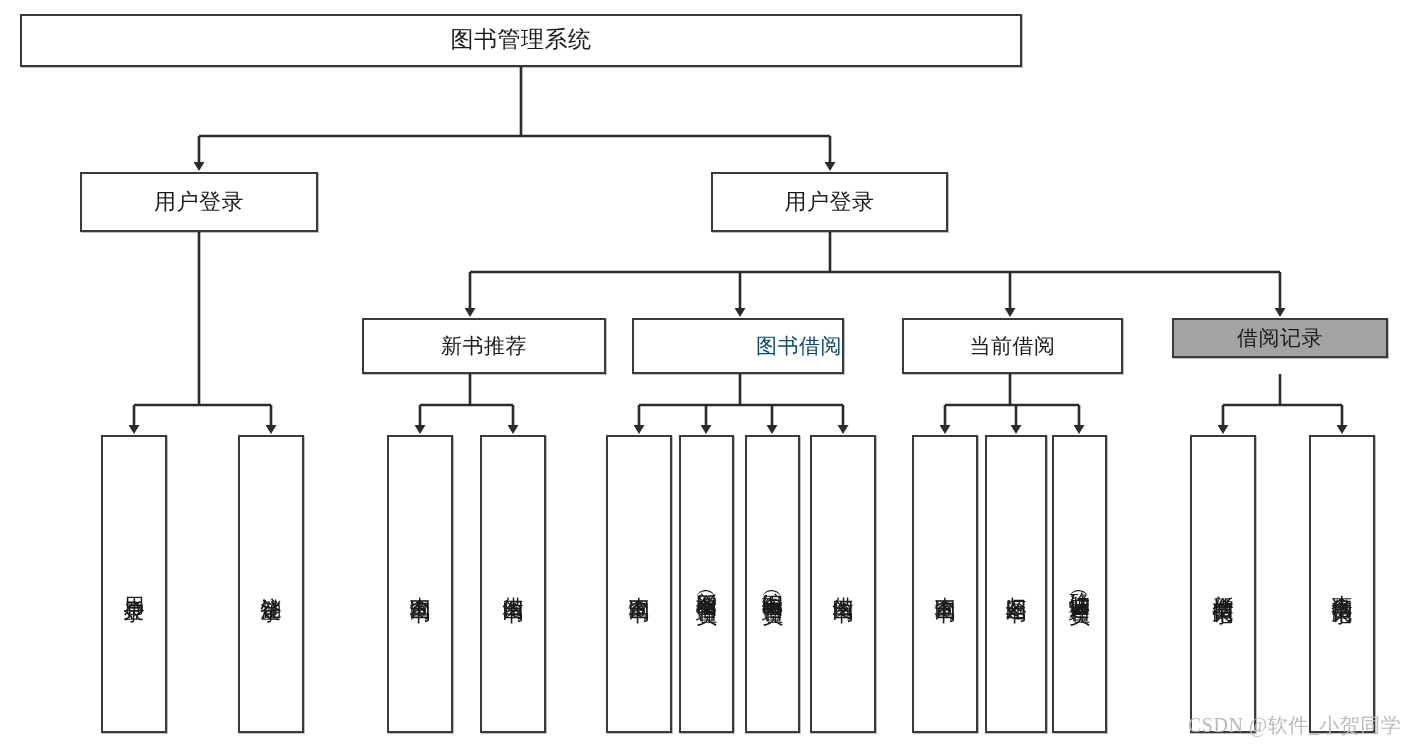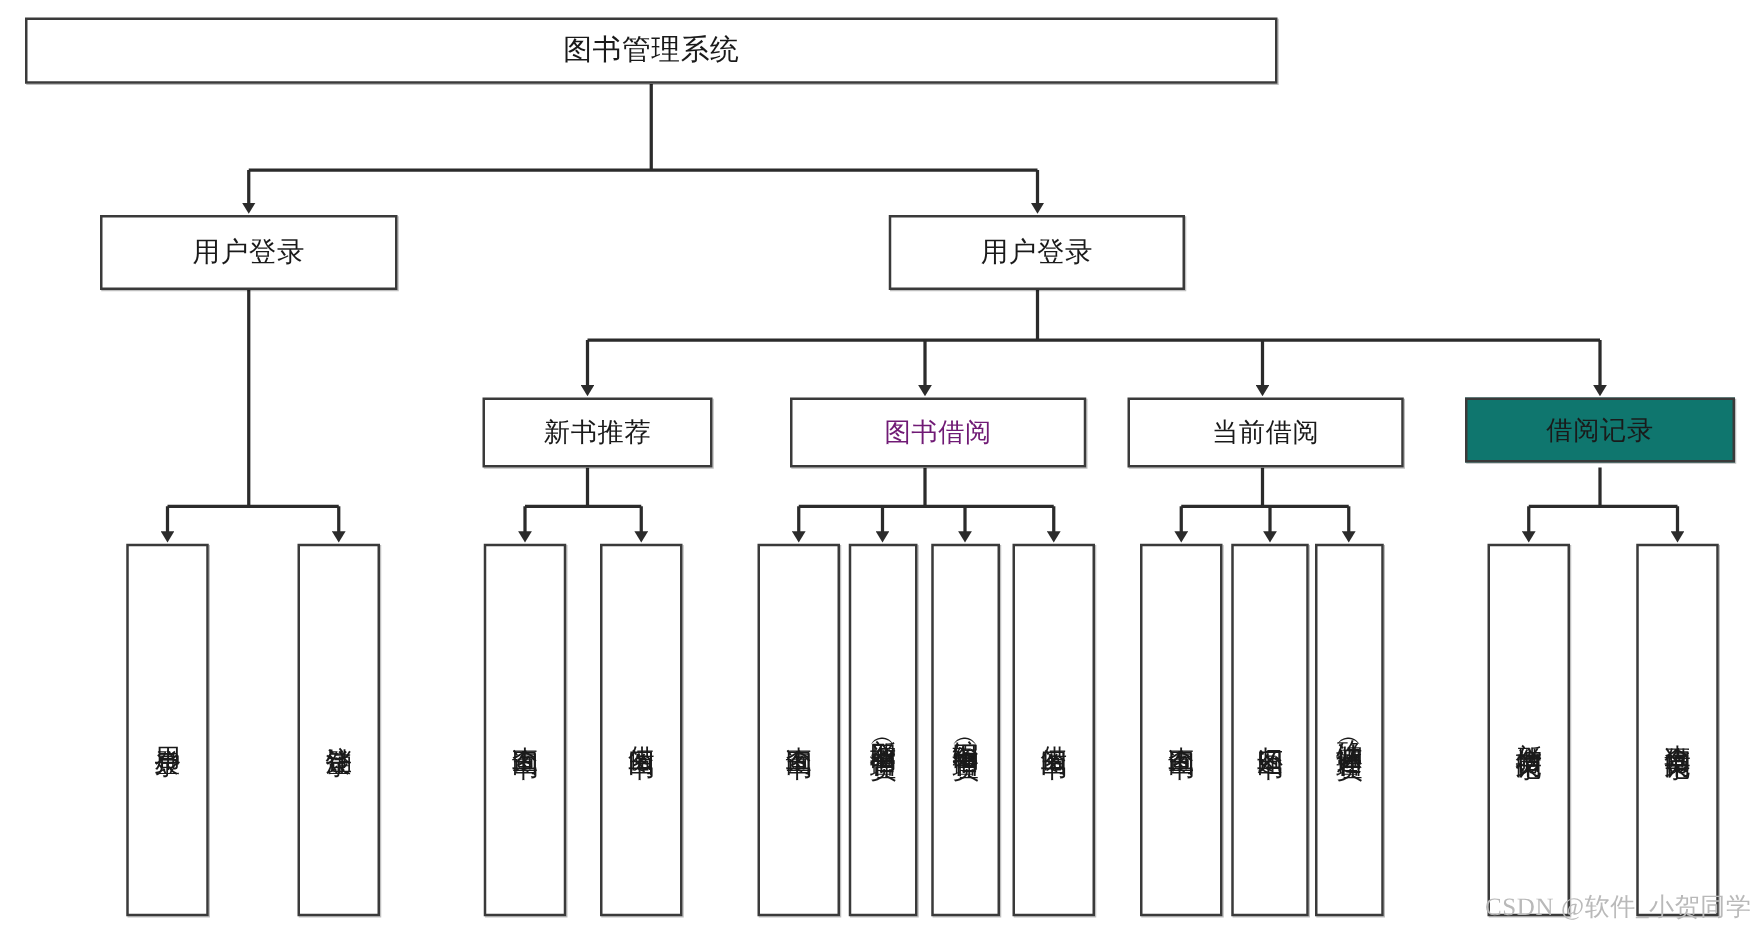--- a/index.html
+++ b/index.html
@@ -125,30 +125,30 @@
     <span class="label">图书管理系统</span>
   </div>
 
   <div class="node node-l2" style="left: 80px; top: 172px; width: 238px; height: 60px; border-color: rgb(58, 58, 58); background: rgb(255, 255, 255); color: rgb(26, 26, 26);">
     <span class="label">用户登录</span>
   </div>
   <div class="node node-l2" style="left: 711px; top: 172px; width: 237px; height: 60px; border-color: rgb(58, 58, 58); background: rgb(255, 255, 255); color: rgb(26, 26, 26);">
     <span class="label">用户登录</span>
   </div>
 
-  <div class="node node-l3" style="left: 362px; top: 318px; width: 184px; height: 56px; border-color: rgb(58, 58, 58); background: rgb(255, 255, 255); color: rgb(26, 26, 26); margin-left: 24px;">
+  <div class="node node-l3" style="left: 362px; top: 318px; width: 244px; height: 56px; border-color: rgb(58, 58, 58); background: rgb(255, 255, 255); color: rgb(26, 26, 26);">
     <span class="label">新书推荐</span>
   </div>
-  <div class="node node-l3" style="left: 632px; top: 318px; width: 237px; height: 56px; border-color: rgb(58, 58, 58); background: rgb(255, 255, 255); color: #701a75;">
+  <div class="node node-l3" style="left: 632px; top: 318px; width: 212px; height: 56px; border-color: rgb(58, 58, 58); background: rgb(255, 255, 255); color: #0c4a6e; justify-content: flex-end;">
     <span class="label">图书借阅</span>
   </div>
   <div class="node node-l3" style="left: 902px; top: 318px; width: 221px; height: 56px; border-color: rgb(58, 58, 58); background: rgb(255, 255, 255); color: rgb(26, 26, 26);">
     <span class="label">当前借阅</span>
   </div>
-  <div class="node node-l3" style="left: 1172px; top: 318px; width: 216px; height: 52px; border-color: rgb(58, 58, 58); background: #0f766e; color: rgb(26, 26, 26);">
+  <div class="node node-l3" style="left: 1172px; top: 318px; width: 216px; height: 40px; border-color: rgb(58, 58, 58); background: #a3a3a3; color: rgb(26, 26, 26);">
     <span class="label">借阅记录</span>
   </div>
 
   <div class="node node-leaf" style="left: 101px; top: 435px; width: 66px; height: 298px; border-color: rgb(58, 58, 58); background: rgb(255, 255, 255); color: rgb(26, 26, 26);">
     <span class="label">用户登录</span>
   </div>
   <div class="node node-leaf" style="left: 238px; top: 435px; width: 66px; height: 298px; border-color: rgb(58, 58, 58); background: rgb(255, 255, 255); color: rgb(26, 26, 26);">
     <span class="label">注销登录</span>
   </div>
   <div class="node node-leaf" style="left: 387px; top: 435px; width: 66px; height: 298px; border-color: rgb(58, 58, 58); background: rgb(255, 255, 255); color: rgb(26, 26, 26);">

